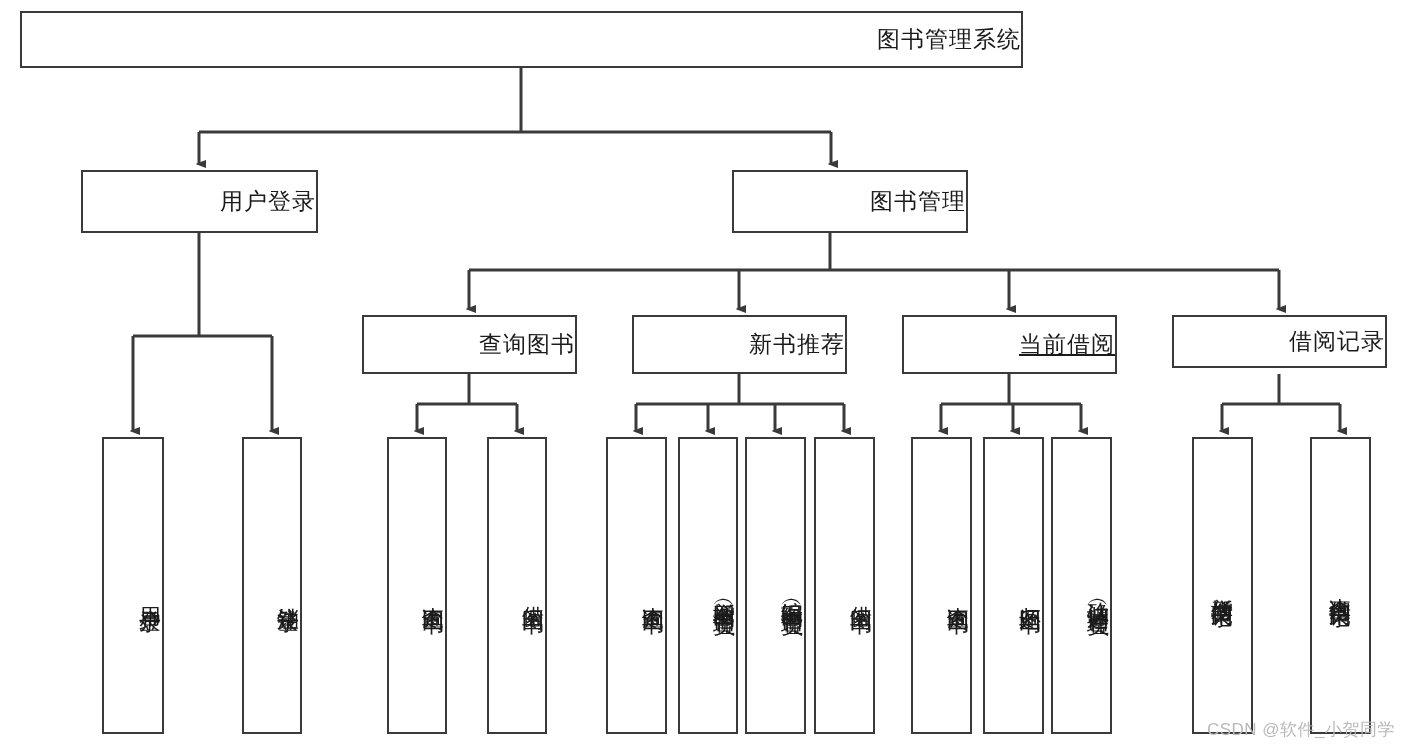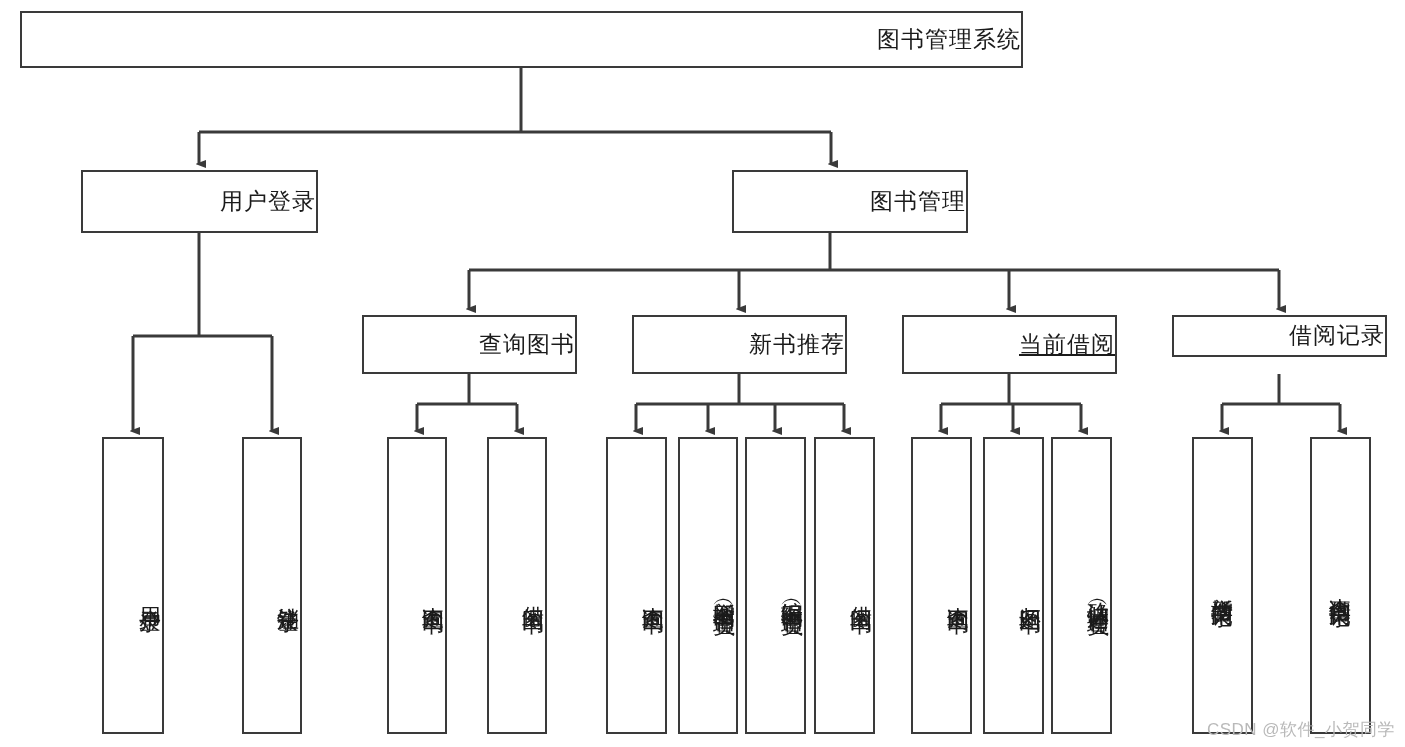--- a/index.html
+++ b/index.html
@@ -137,21 +137,21 @@
 
   <div class="node h" style="left:362px; top:315px; width:215px; height:59px;">
     <span>查询图书</span>
   </div>
   <div class="node h" style="left:632px; top:315px; width:215px; height:59px;">
     <span>新书推荐</span>
   </div>
   <div class="node h" style="left:902px; top:315px; width:215px; height:59px;text-decoration:underline;">
     <span>当前借阅</span>
   </div>
-  <div class="node h" style="left:1172px; top:315px; width:215px; height:42px;">
+  <div class="node h" style="left:1172px; top:315px; width:215px; height:53px;">
     <span>借阅记录</span>
   </div>
 
   <div class="node v" style="left:102px; top:437px; width:62px; height:297px;">
     <span>用户登录</span>
   </div>
   <div class="node v" style="left:242px; top:437px; width:60px; height:297px;">
     <span>注销登录</span>
   </div>
 

